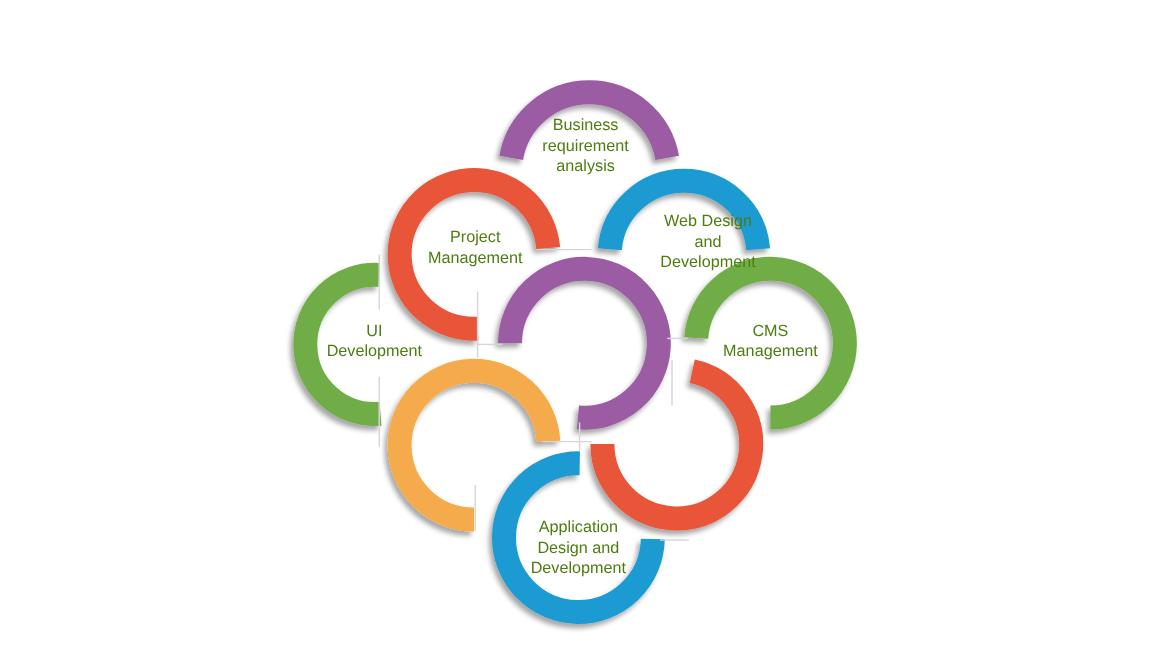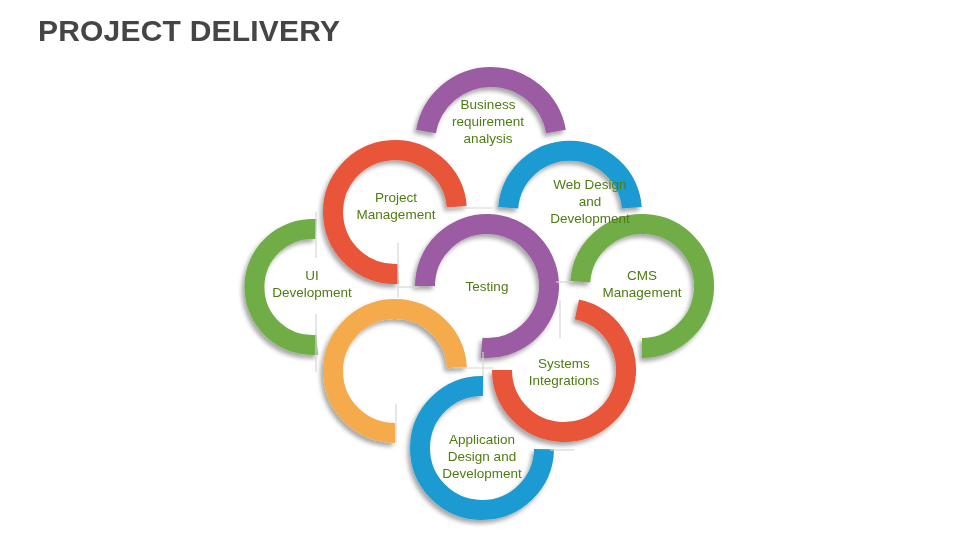--- a/index.html
+++ b/index.html
@@ -16,21 +16,20 @@
     position:absolute;transform:translate(-50%,-50%);
     text-align:center;font-size:13.5px;line-height:17px;color:#4d7c0f;
     white-space:pre-line;width:132px;pointer-events:none;
   }
 </style>
 </head>
 <body>
 
 <div class="slide">
 
-  <div class="slide-title">PROJECT DELIVERY</div>
 
   <svg class="diagram-svg" width="960" height="540" viewBox="0 0 960 540">
     <defs>
       <filter id="ringShadow" x="-25%" y="-25%" width="150%" height="150%">
         <feDropShadow dx="-2.5" dy="3.5" stdDeviation="2.2" flood-color="#000000" flood-opacity="0.35"></feDropShadow>
       </filter>
     </defs>
     <g id="rings-g">
         <path d="M 426.0 131.5 A 66 66 0 0 1 556.0 131.5" fill="none" stroke="#9C5BA4" stroke-width="20" stroke-linecap="butt" filter="url(#ringShadow)"></path>
         <path d="M 398.2 273.9 A 62 62 0 1 1 456.8 206.6" fill="none" stroke="#E85438" stroke-width="20" stroke-linecap="butt" filter="url(#ringShadow)"></path>
@@ -64,26 +63,23 @@
   <div class="ring-label" style="left:396px;top:206px">Project
 Management</div>
 
   <div class="ring-label" style="left:590px;top:201px">Web Design
 and
 Development</div>
 
   <div class="ring-label" style="left:312px;top:284px">UI
 Development</div>
 
-  <div class="ring-label" style="left:487px;top:286px">Testing</div>
 
   <div class="ring-label" style="left:642px;top:284px">CMS
 Management</div>
 
 
-  <div class="ring-label" style="left:564px;top:372px">Systems
-Integrations</div>
 
   <div class="ring-label" style="left:482px;top:456px">Application
 Design and
 Development</div>
 
 </div>
 
 </body></html>

